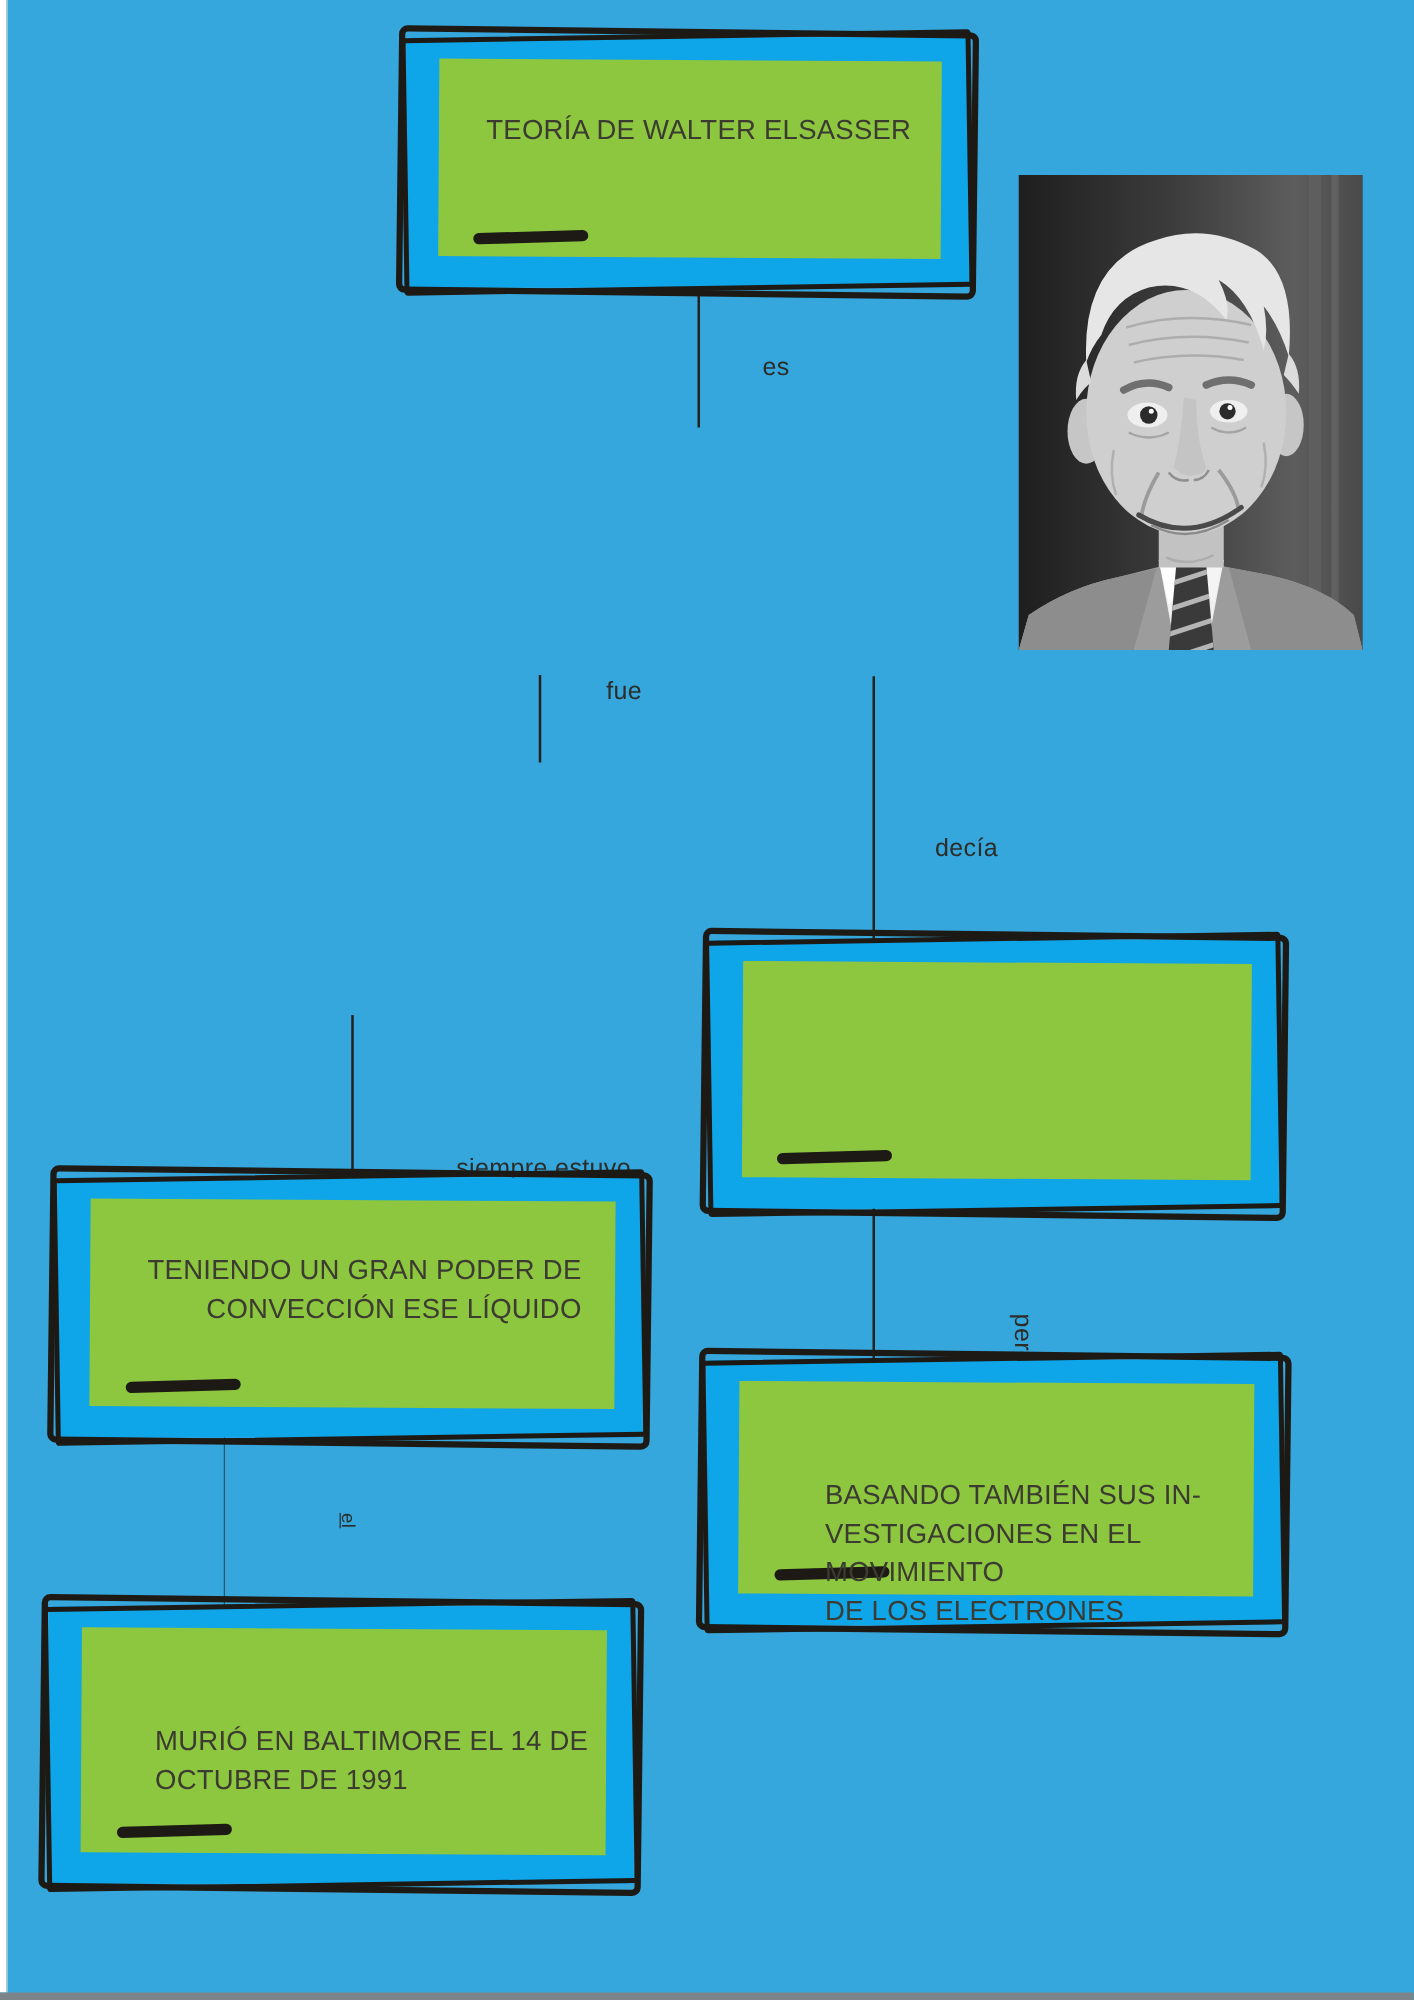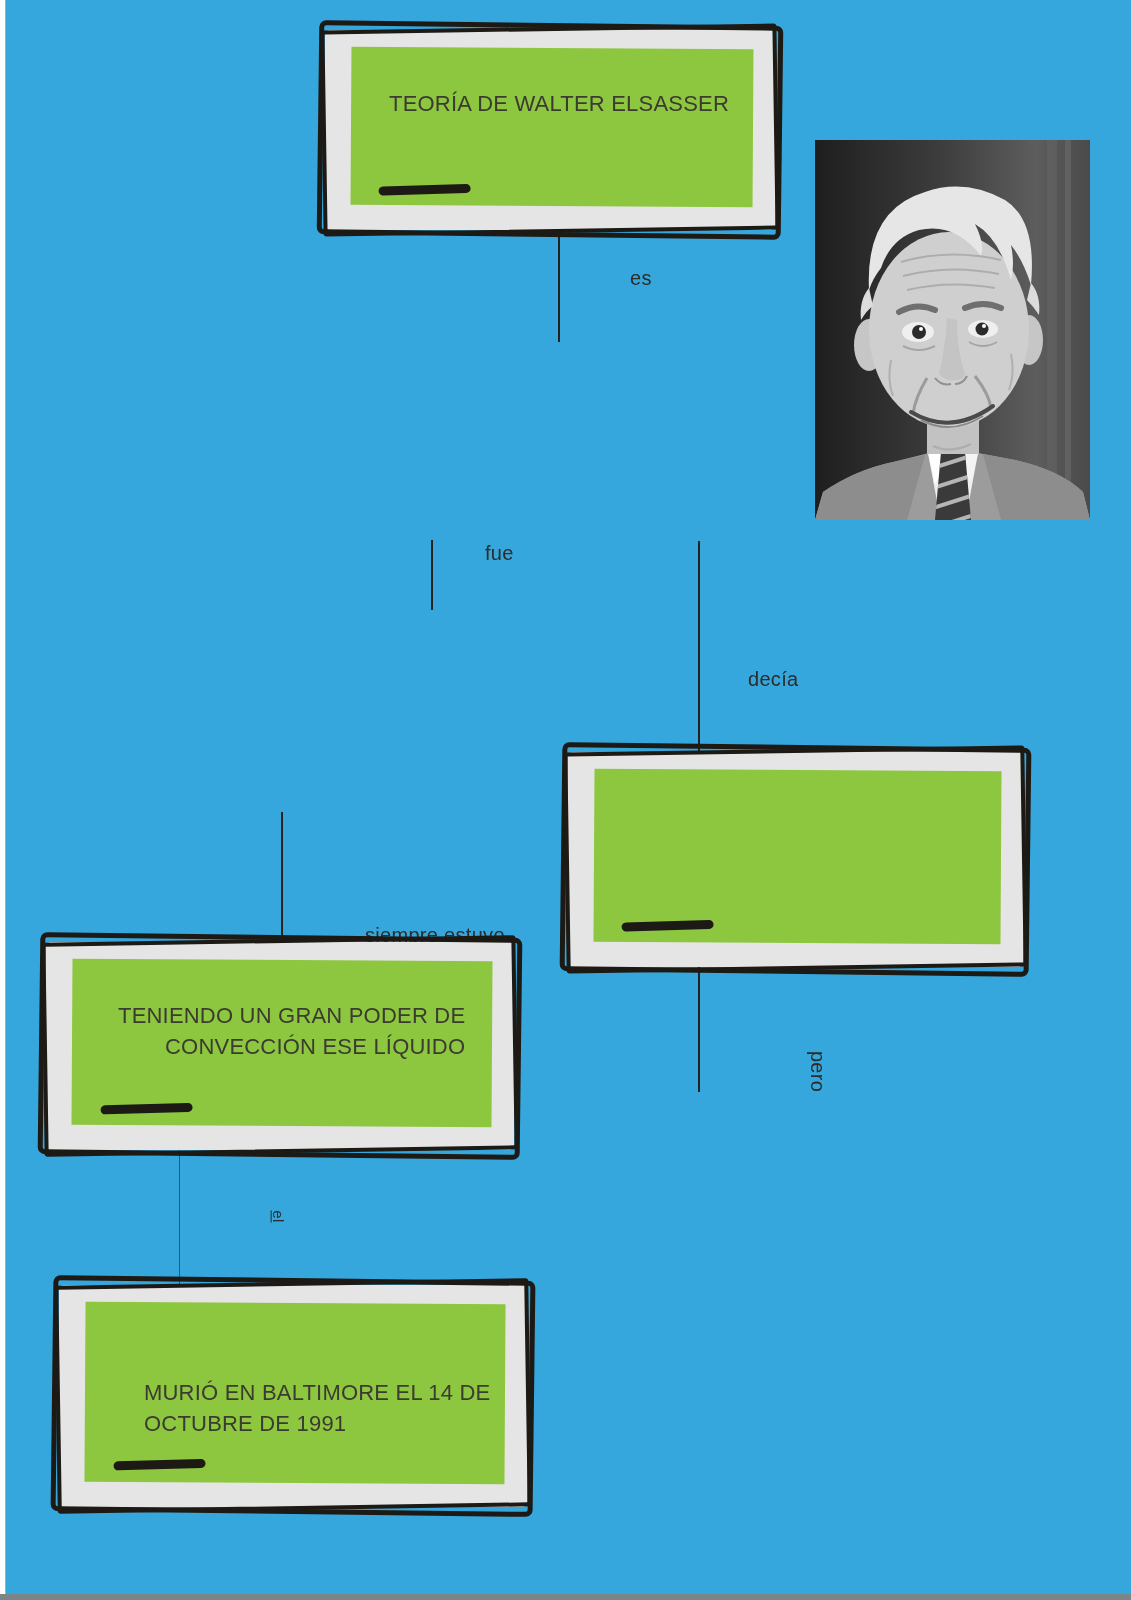--- a/index.html
+++ b/index.html
@@ -16,21 +16,21 @@
     position: absolute; left: 0; top: 0; width: 5px; height: 1594px;
     background: #ffffff; border-right: 1px solid #8fb4c4;
   }
   .bottom-bar {
     position: absolute; left: 0; bottom: 0; width: 100%; height: 6px;
     background: #7b8488;
   }
 
   
   .node {
-    position: absolute; background: #e5e5e5; border-radius: 5px;
+    position: absolute; background: #0ea5e9; border-radius: 5px;
   }
   .node::before {
     content: ""; position: absolute; inset: -7px;
     border: 5px solid #1d1a15; border-radius: 7px;
     transform: rotate(0.7deg);
   }
   .node::after {
     content: ""; position: absolute; inset: -3px;
     border: 4px solid #1d1a15; border-radius: 3px;
     transform: rotate(-0.9deg);
@@ -74,21 +74,21 @@
 
   <div class="left-strip"></div>
 
   <div class="vline" style="left:558px; top:226px; height:116px;"></div>
   <div class="vline" style="left:431px; top:540px; height:70px;"></div>
   <div class="vline" style="left:698px; top:541px; height:215px;"></div>
   <div class="vline" style="left:281px; top:812px; height:134px;"></div>
   <div class="vline" style="left:698px; top:960px; height:132px;"></div>
   <div class="vline faint" style="left:179px; top:1146px; height:142px;"></div>
 
-  <div class="edge-label" style="left:610px; top:267px;margin-left:20px;">es</div>
+  <div class="edge-label" style="left:610px; top:283px;">es</div>
   <div class="edge-label" style="left:485px; top:542px;">fue</div>
   <div class="edge-label" style="left:748px; top:668px;">decía</div>
   <div class="edge-label" style="left:365px; top:924px;">siempre estuvo</div>
   <div class="edge-label rot" style="left:797px; top:1060px;">pero</div>
   <div class="edge-label rot small" style="left:272px; top:1208px;">el</div>
 
   <div class="node" style="left:325px; top:30px; width:450px; height:200px;">
     <div class="node-inner"></div>
     <div class="node-text" style="left:64px; top:58px;">TEORÍA DE WALTER ELSASSER</div>
   </div>
@@ -98,22 +98,28 @@
   <div class="node" style="left:568px; top:752px; width:455px; height:215px;">
     <div class="node-inner"></div>
   </div>
 
   <div class="node" style="left:46px; top:942px; width:468px; height:208px;">
     <div class="node-inner"></div>
     <div class="node-text" style="left:72px; top:58px;text-align:right;">TENIENDO UN GRAN PODER DE
 CONVECCIÓN ESE LÍQUIDO</div>
   </div>
 
-
-  <div class="node" style="left:59px; top:1285px; width:468px; height:222px;">
+  <div class="node" style="left:565px; top:1088px; width:460px; height:212px;">
+    <div class="node-inner"></div>
+    <div class="node-text" style="left:95px; top:92px;">BASANDO TAMBIÉN SUS IN-
+VESTIGACIONES EN EL MOVIMIENTO
+DE LOS ELECTRONES</div>
+  </div>
+
+  <div class="node" style="left:39px; top:1285px; width:468px; height:222px;">
     <div class="node-inner"></div>
     <div class="node-text" style="left:85px; top:92px;">MURIÓ EN BALTIMORE EL 14 DE
 OCTUBRE DE 1991</div>
   </div>
 
   <div class="photo">
     <svg width="275" height="380" viewBox="0 0 275 380" xmlns="http://www.w3.org/2000/svg">
       <defs>
         <linearGradient id="bgG" x1="0" y1="0" x2="1" y2="0">
           <stop offset="0" stop-color="#1e1e1e"></stop>

